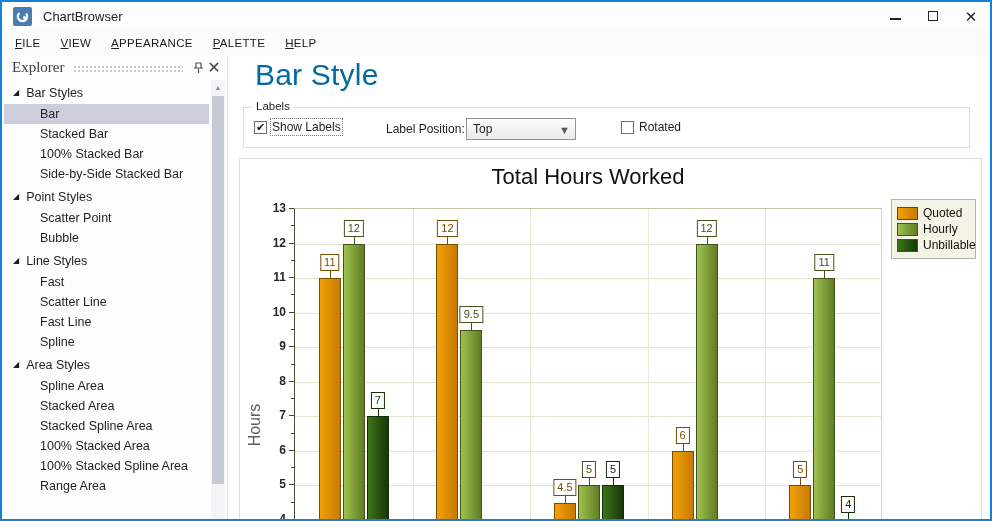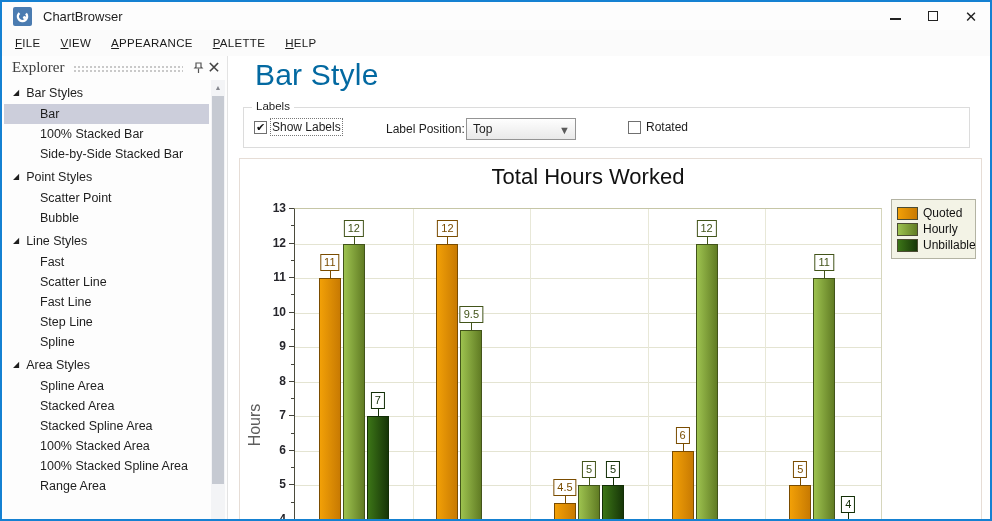--- a/index.html
+++ b/index.html
@@ -120,40 +120,40 @@
         </span>
         <span class="exp-icon">✕</span>
       </div>
       <div class="tree" id="tree">
           <div class="tree-section">
             <div class="tree-header">
               <span class="tree-tri">◢</span>
               <span>Bar Styles</span>
             </div>
             <div class="tree-item selected">Bar</div>
+            <div class="tree-item">Stacked Bar</div>
             <div class="tree-item">100% Stacked Bar</div>
             <div class="tree-item">Side-by-Side Stacked Bar</div>
           </div>
           <div class="tree-section">
             <div class="tree-header">
               <span class="tree-tri">◢</span>
               <span>Point Styles</span>
             </div>
             <div class="tree-item">Scatter Point</div>
             <div class="tree-item">Bubble</div>
           </div>
           <div class="tree-section">
             <div class="tree-header">
               <span class="tree-tri">◢</span>
               <span>Line Styles</span>
             </div>
             <div class="tree-item">Fast</div>
             <div class="tree-item">Scatter Line</div>
             <div class="tree-item">Fast Line</div>
-            <div class="tree-item">Step Line</div>
             <div class="tree-item">Spline</div>
           </div>
           <div class="tree-section">
             <div class="tree-header">
               <span class="tree-tri">◢</span>
               <span>Area Styles</span>
             </div>
             <div class="tree-item">Spline Area</div>
             <div class="tree-item">Stacked Area</div>
             <div class="tree-item">Stacked Spline Area</div>
@@ -176,21 +176,21 @@
         <div class="gb-row">
           <label class="checkbox" style="left:10px; top:12px;">
             <span class="cb-box" id="cb-show">✔</span>
             <span class="cb-label focused">Show Labels</span>
           </label>
           <span class="field-label" style="left:142px; top:14px;">Label Position:</span>
           <div class="combo" style="left:222px; top:10px;">
             <span>Top</span>
             <span class="combo-arrow">▼</span>
           </div>
-          <label class="checkbox" style="left:377px; top:12px;margin-left:7px;">
+          <label class="checkbox" style="left:377px; top:12px;">
             <span class="cb-box" id="cb-rot"></span>
             <span class="cb-label">Rotated</span>
           </label>
         </div>
       </div>
 
       <div class="chart-panel">
         <div class="chart-title">Total Hours Worked</div>
         <div class="axis-title-y">Hours</div>
         <div class="plot" id="plot">

